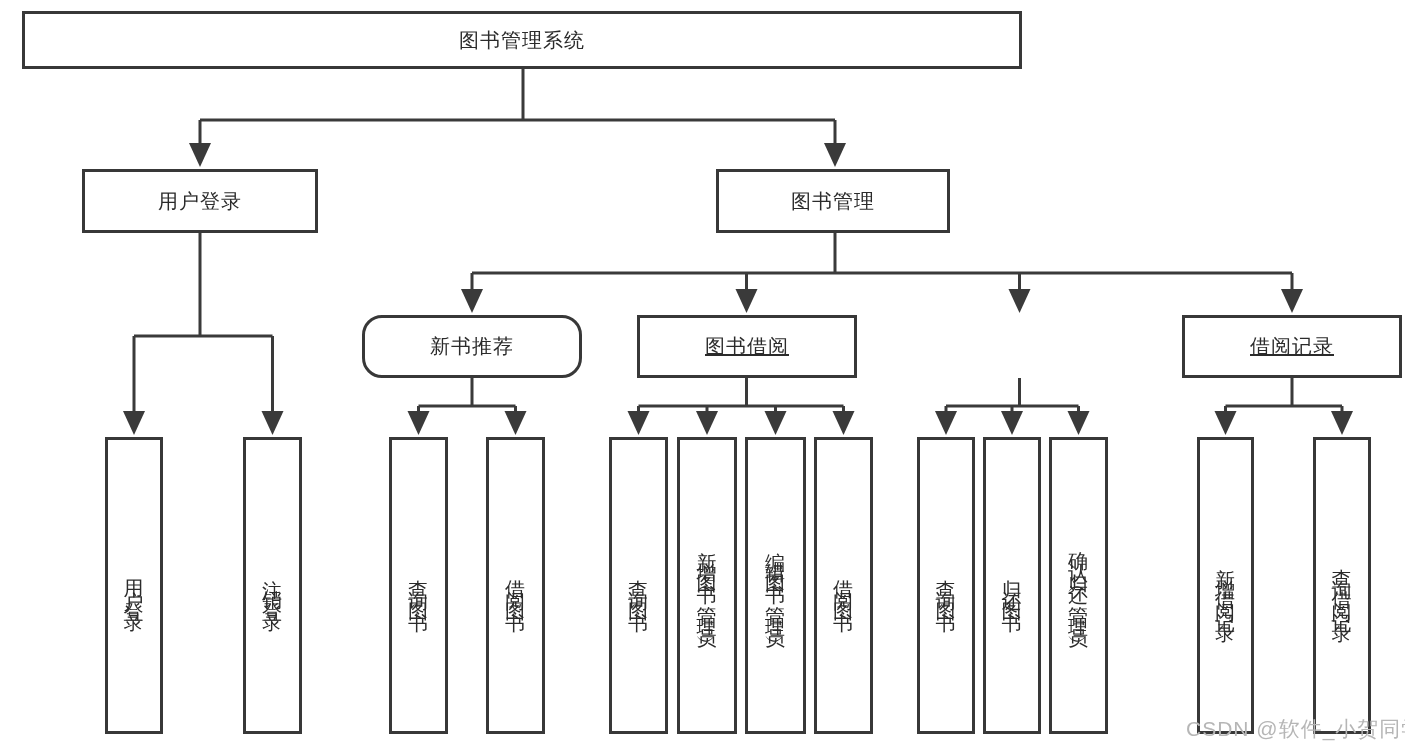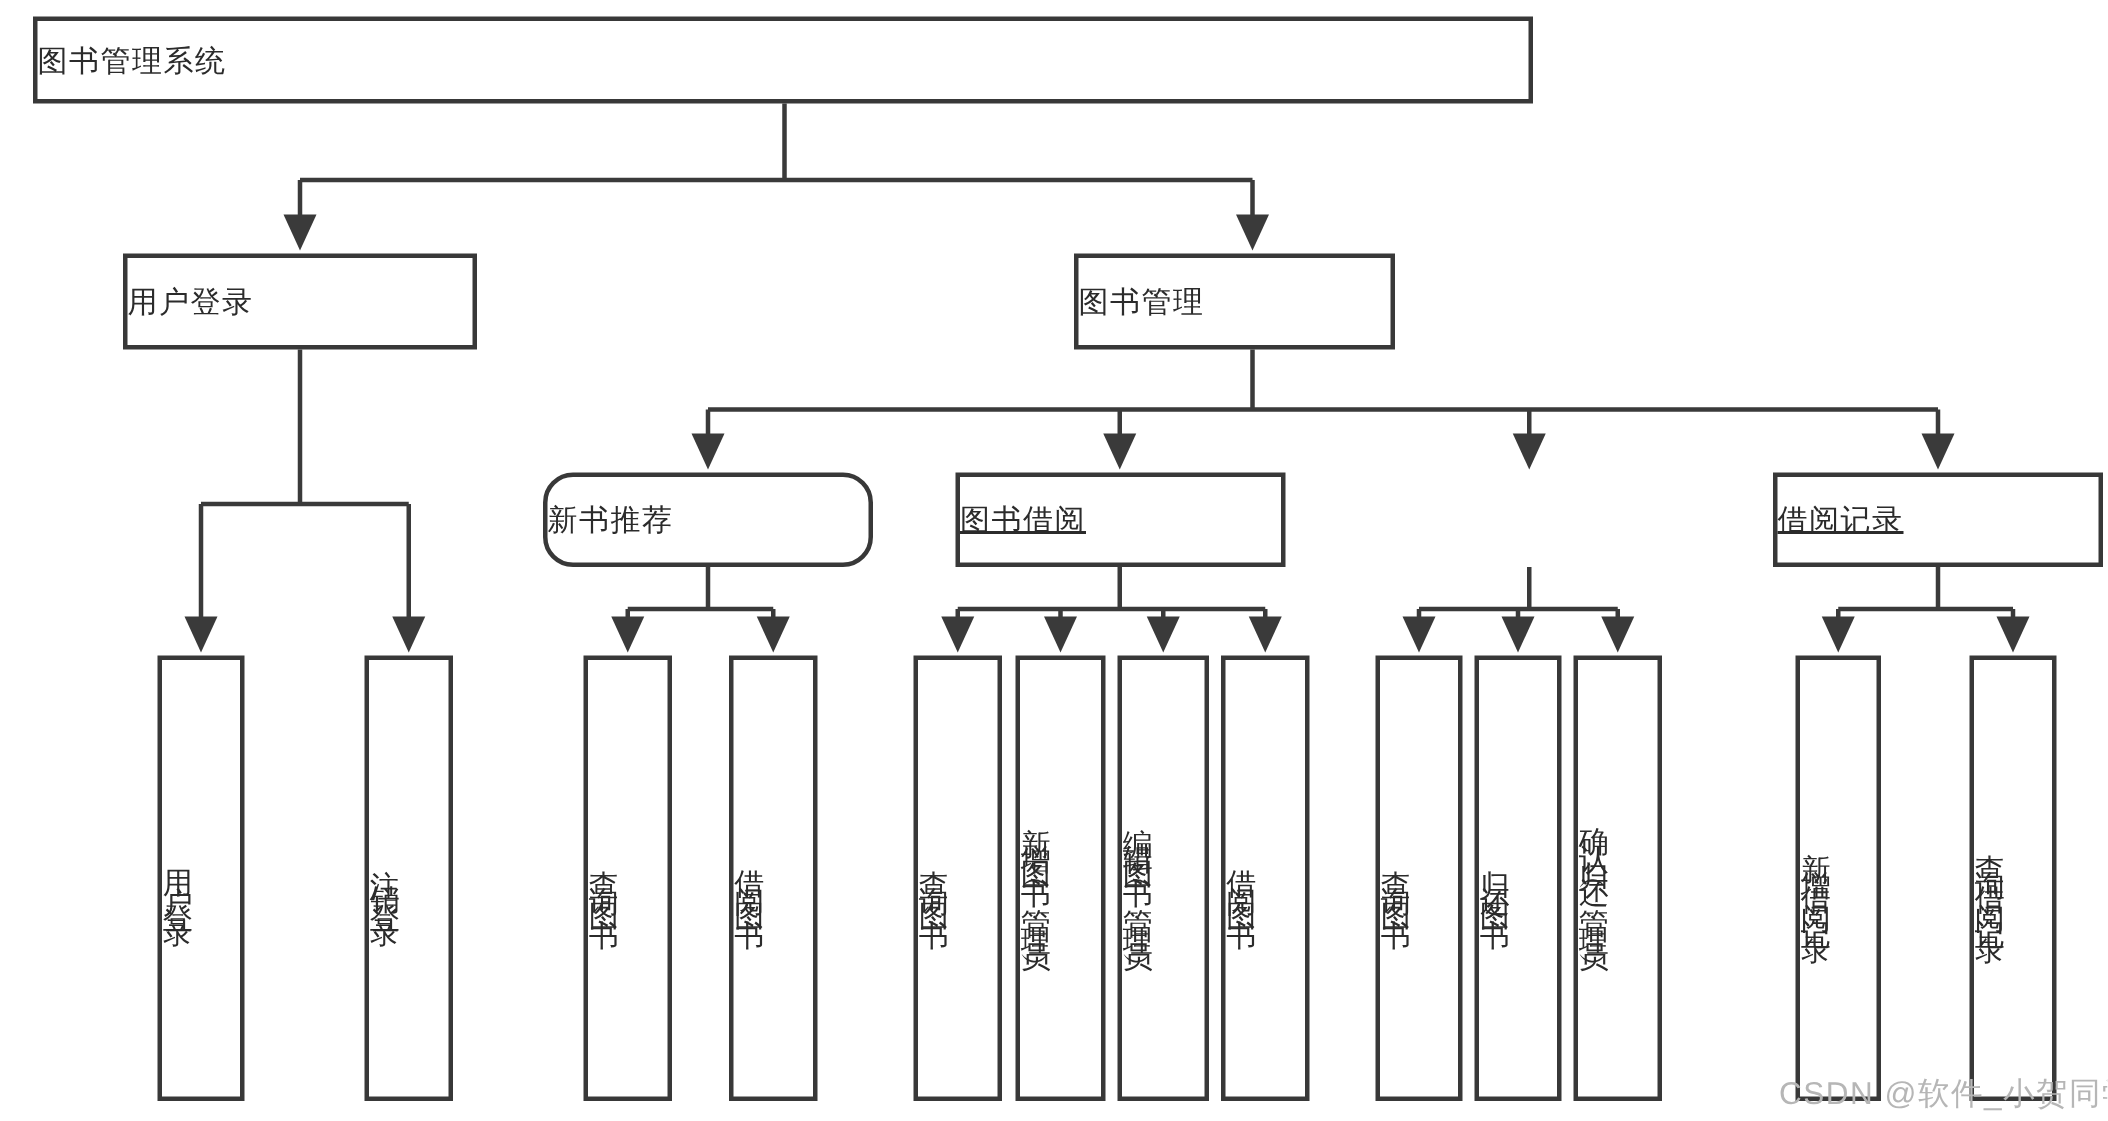--- a/index.html
+++ b/index.html
@@ -19,21 +19,21 @@
     color:var(--text);
   }
   .connectors{position:absolute;left:0;top:0;width:1405px;height:747px;}
   .connectors path{stroke:var(--line);stroke-width:3;fill:none;}
   .connectors polygon{fill:var(--line);stroke:none;}
   .node{
     position:absolute;
     box-sizing:border-box;
     background:#fff;
     border:3px solid var(--box-border);
-    display:flex;align-items:center;
+    display:flex;align-items:center;justify-content:center;
     font-size:20px;
     letter-spacing:1px;
     white-space:nowrap;
   }
   .leaf .vtext{
     writing-mode:vertical-lr;
     text-orientation:mixed;
     letter-spacing:11px;
     line-height:1;
     font-size:20px;
@@ -103,21 +103,21 @@
     </g>
   </svg>
 
   <div class="node" style="left:22px;top:11px;width:1000px;height:58px;">
     <span>图书管理系统</span>
   </div>
 
   <div class="node" style="left:82px;top:169px;width:236px;height:64px;">
     <span>用户登录</span>
   </div>
-  <div class="node" style="left:716px;top:169px;width:214px;height:64px;">
+  <div class="node" style="left:716px;top:169px;width:234px;height:64px;">
     <span>图书管理</span>
   </div>
 
   <div class="node" style="left:362px;top:315px;width:220px;height:63px;border-radius:20px;">
     <span>新书推荐</span>
   </div>
   <div class="node" style="left:637px;top:315px;width:220px;height:63px;text-decoration:underline;">
     <span>图书借阅</span>
   </div>
   <div class="node" style="left:1182px;top:315px;width:220px;height:63px;text-decoration:underline;">

